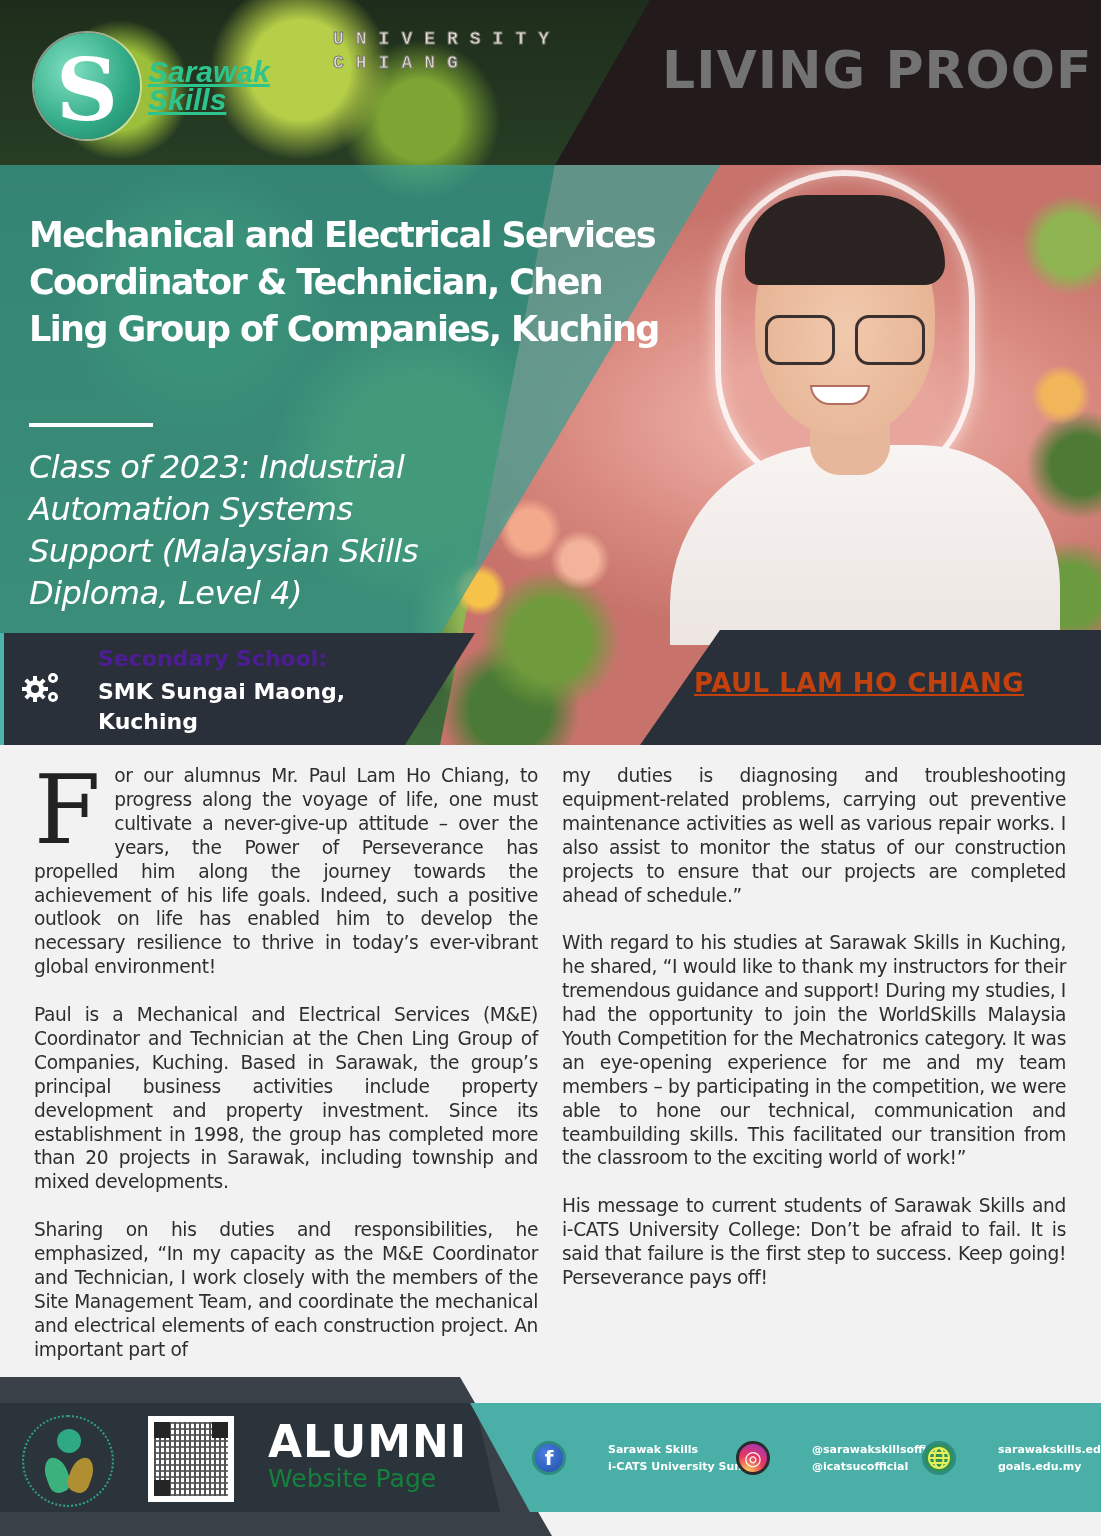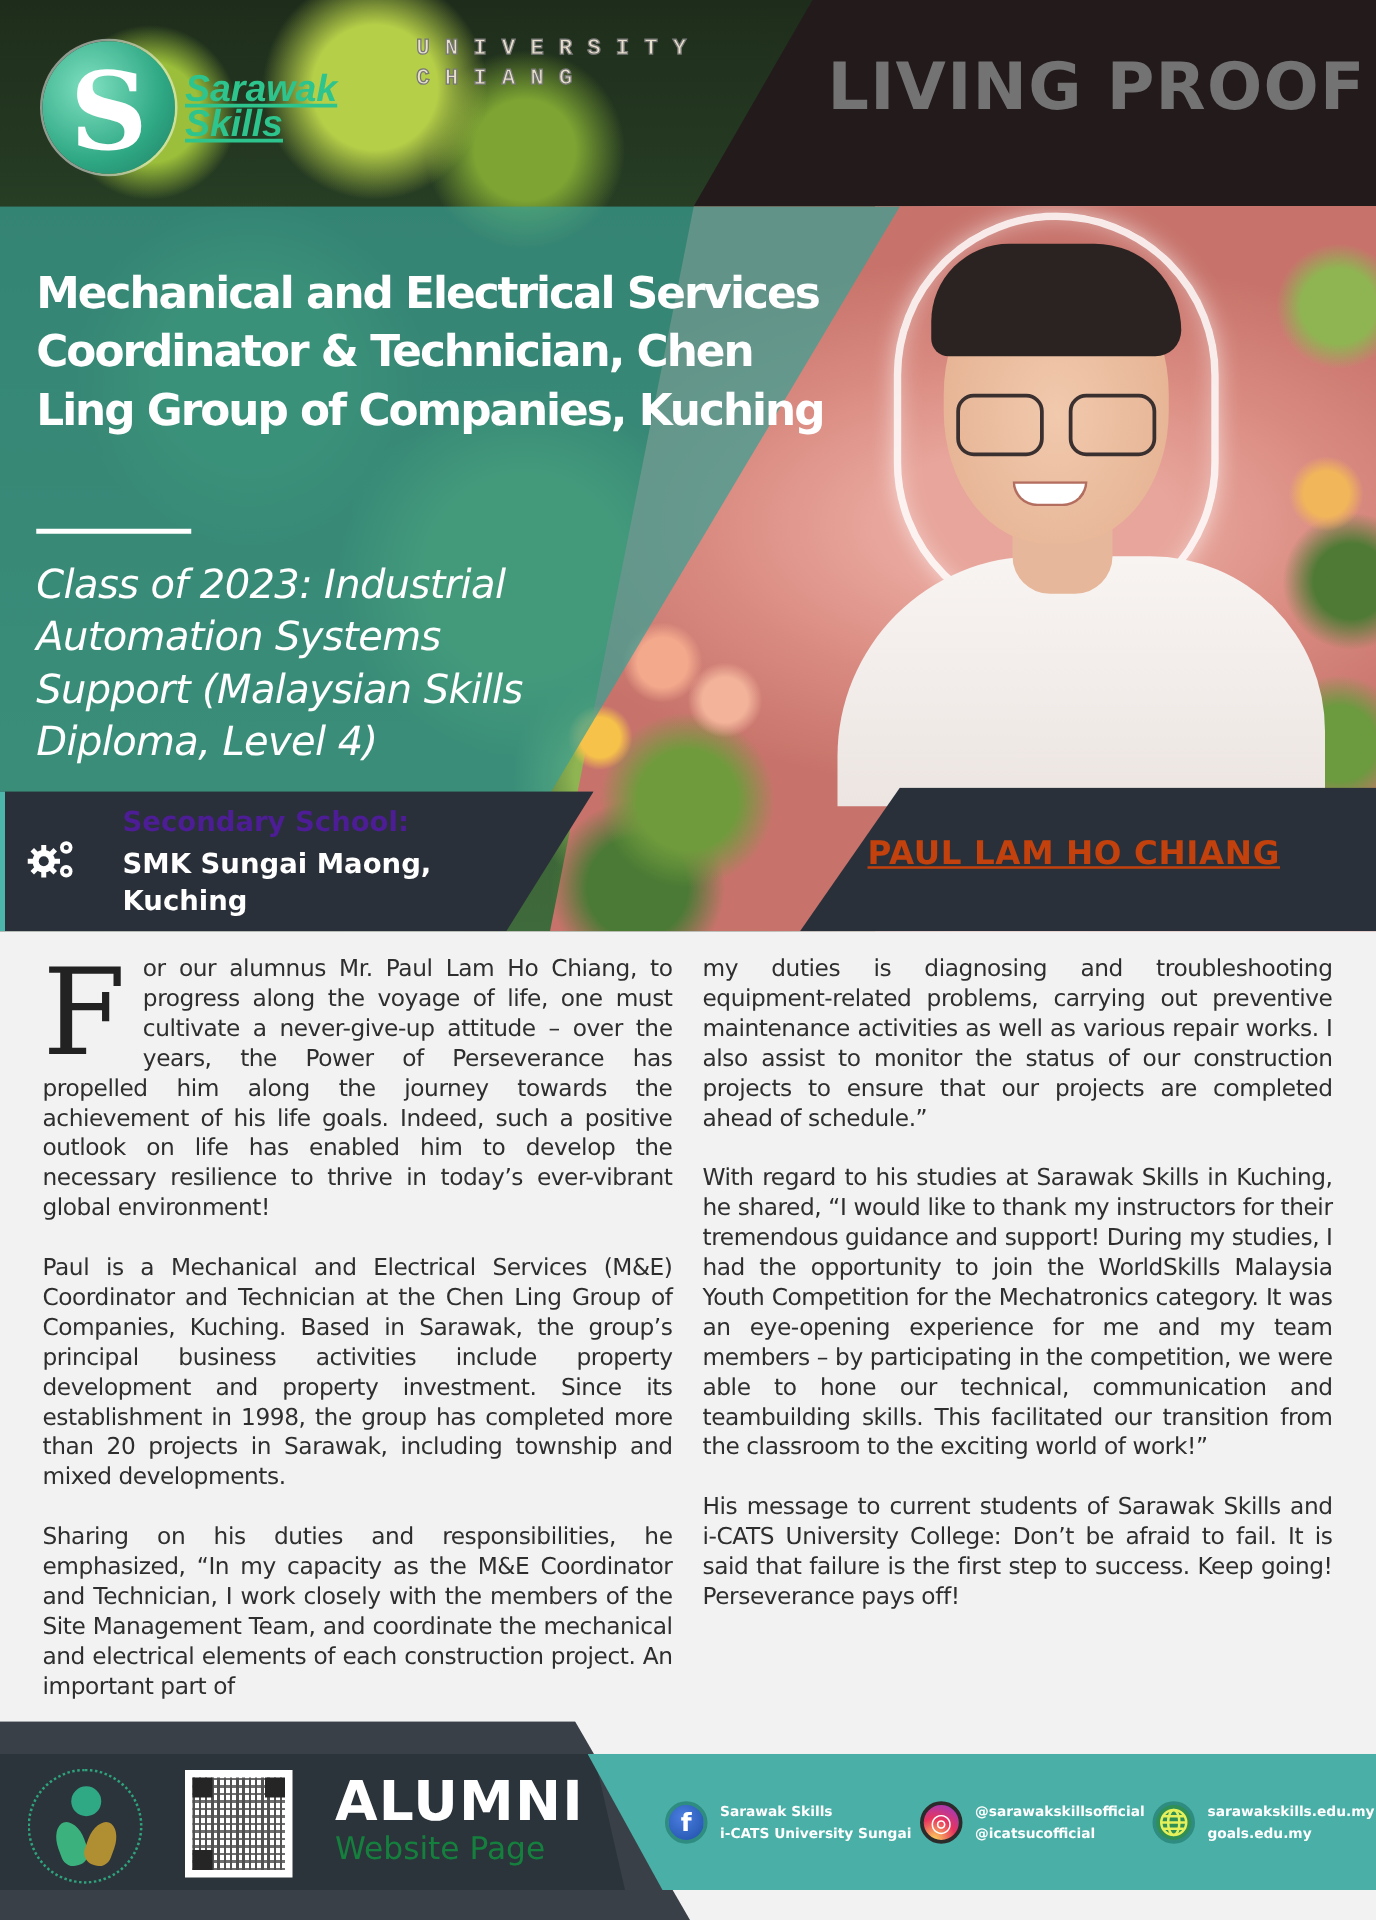--- a/index.html
+++ b/index.html
@@ -121,21 +121,21 @@
       linear-gradient(#000,#000) 0 100%/16px 16px no-repeat,
       repeating-linear-gradient(90deg, #333 0 2px, transparent 2px 5px),
       repeating-linear-gradient(0deg, #555 0 2px, transparent 2px 6px);
     opacity: 0.85; }
   .alumni-big { position: absolute; left: 268px; top: 1418px; font: bold 44px "DejaVu Sans", sans-serif; color: #fff; line-height: 48px; letter-spacing: 1px; }
   .alumni-sub { position: absolute; left: 268px; top: 1464px; font: 25px "DejaVu Sans", sans-serif; color: #15803d; line-height: 30px; }
 
   .social { position: absolute; top: 1441px; display: flex; align-items: center; gap: 10px; }
   .social .ic { width: 34px; height: 34px; border-radius: 50%; display: flex; align-items: center; justify-content: center;
     font: bold 20px "DejaVu Sans", sans-serif; color: #fff; }
-  .social .lines { font: bold 11px "DejaVu Sans", sans-serif; color: #fff; line-height: 17px; }
+  .social .lines { font: bold 11px "DejaVu Sans", sans-serif; color: #fff; line-height: 17px; margin-left: 32px; }
   .fb { left: 532px; } .fb .ic { background: radial-gradient(circle at 40% 35%, #4a7ee0, #1f4fa8); border: 3px solid #2e8c80; }
   .ig { left: 736px; } .ig .ic { background: radial-gradient(circle at 30% 100%, #fcd35b, #e8345e 50%, #8e3bd2); border: 3px solid #2b2b2b; }
   .web { left: 922px; } .web .ic { background: #2f8f55; border: 3px solid #2e8c80; color: #e6f05a; font-size: 22px; }
 </style>
 </head>
 <body>
 
 <div class="hero">
   <div class="hero-foliage"></div>
   <div class="hero-pink"></div>

